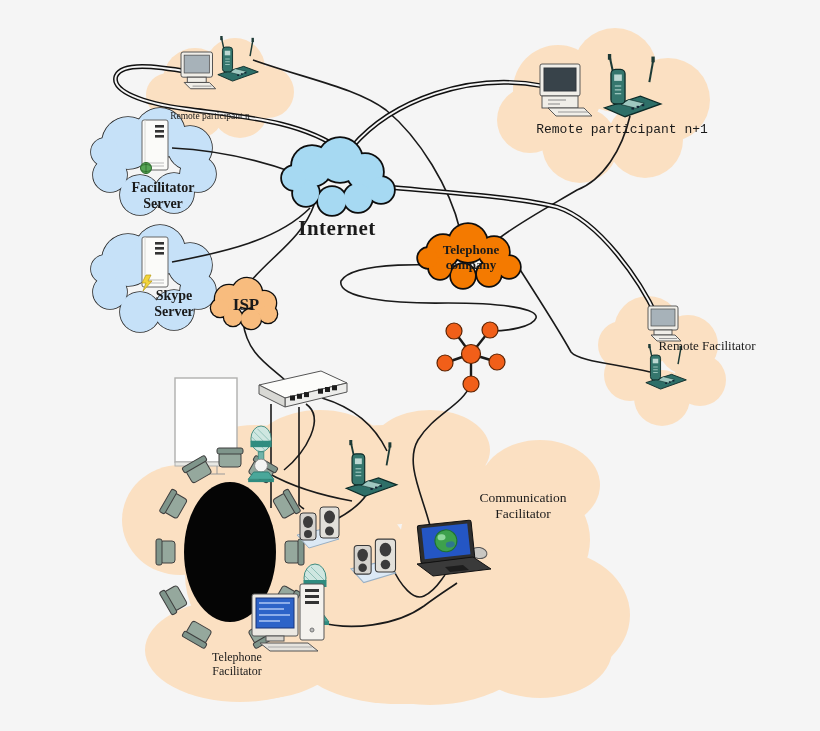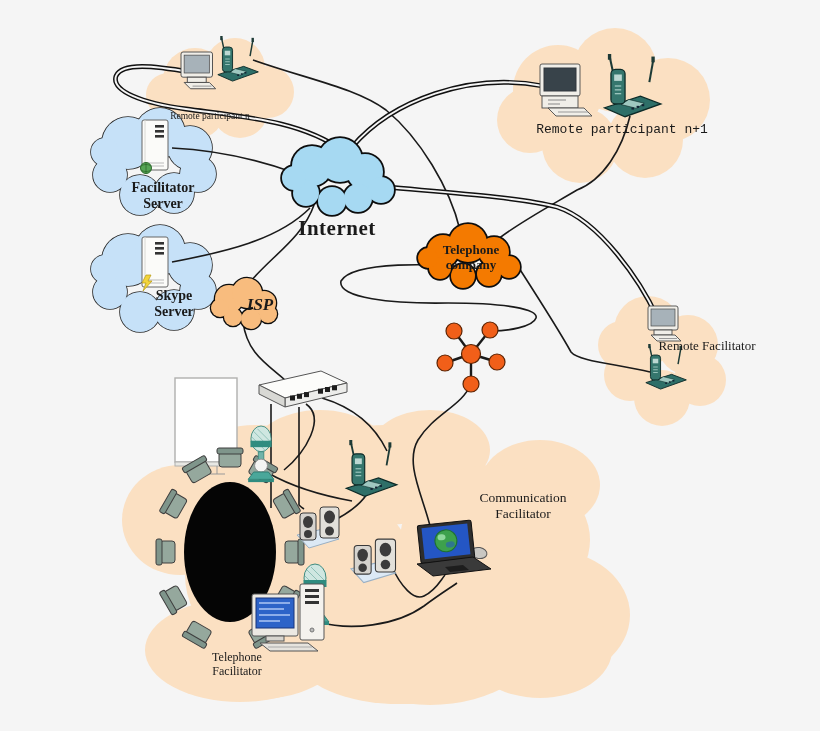--- a/index.html
+++ b/index.html
@@ -339,21 +339,21 @@
     <polygon points="8,53 56,53 66,61 18,61" fill="#e6e3dd" stroke="#555"></polygon>
     <line x1="16" y1="57" x2="60" y2="57" stroke="#aaa"></line>
   </g>
 </svg>
 
   <div class="lbl bold" style="left:337px;top:172px;font-size:21px;letter-spacing:0.5px;margin-top:44px;">Internet</div>
   <div class="lbl bold" style="left:471px;top:243px;font-size:13px;">
     <div>Telephone</div>
     <div>company</div>
   </div>
-  <div class="lbl bold" style="left:260px;top:295px;font-size:17px;font-style:italic;">ISP</div>
+  <div class="lbl bold" style="left:246px;top:295px;font-size:17px;">ISP</div>
   <div class="lbl bold" style="left:163px;top:180px;font-size:14px;">
     <div>Facilitator</div>
     <div>Server</div>
   </div>
   <div class="lbl bold" style="left:174px;top:288px;font-size:14px;">
     <div>Skype</div>
     <div>Server</div>
   </div>
   <div class="lbl" style="left:210px;top:83px;font-size:9.5px;margin-top:28px;">Remote participant n</div>
   <div class="lbl" style="left:622px;top:123px;font-size:13px;font-family:Liberation Mono, monospace;">Remote participant n+1</div>

